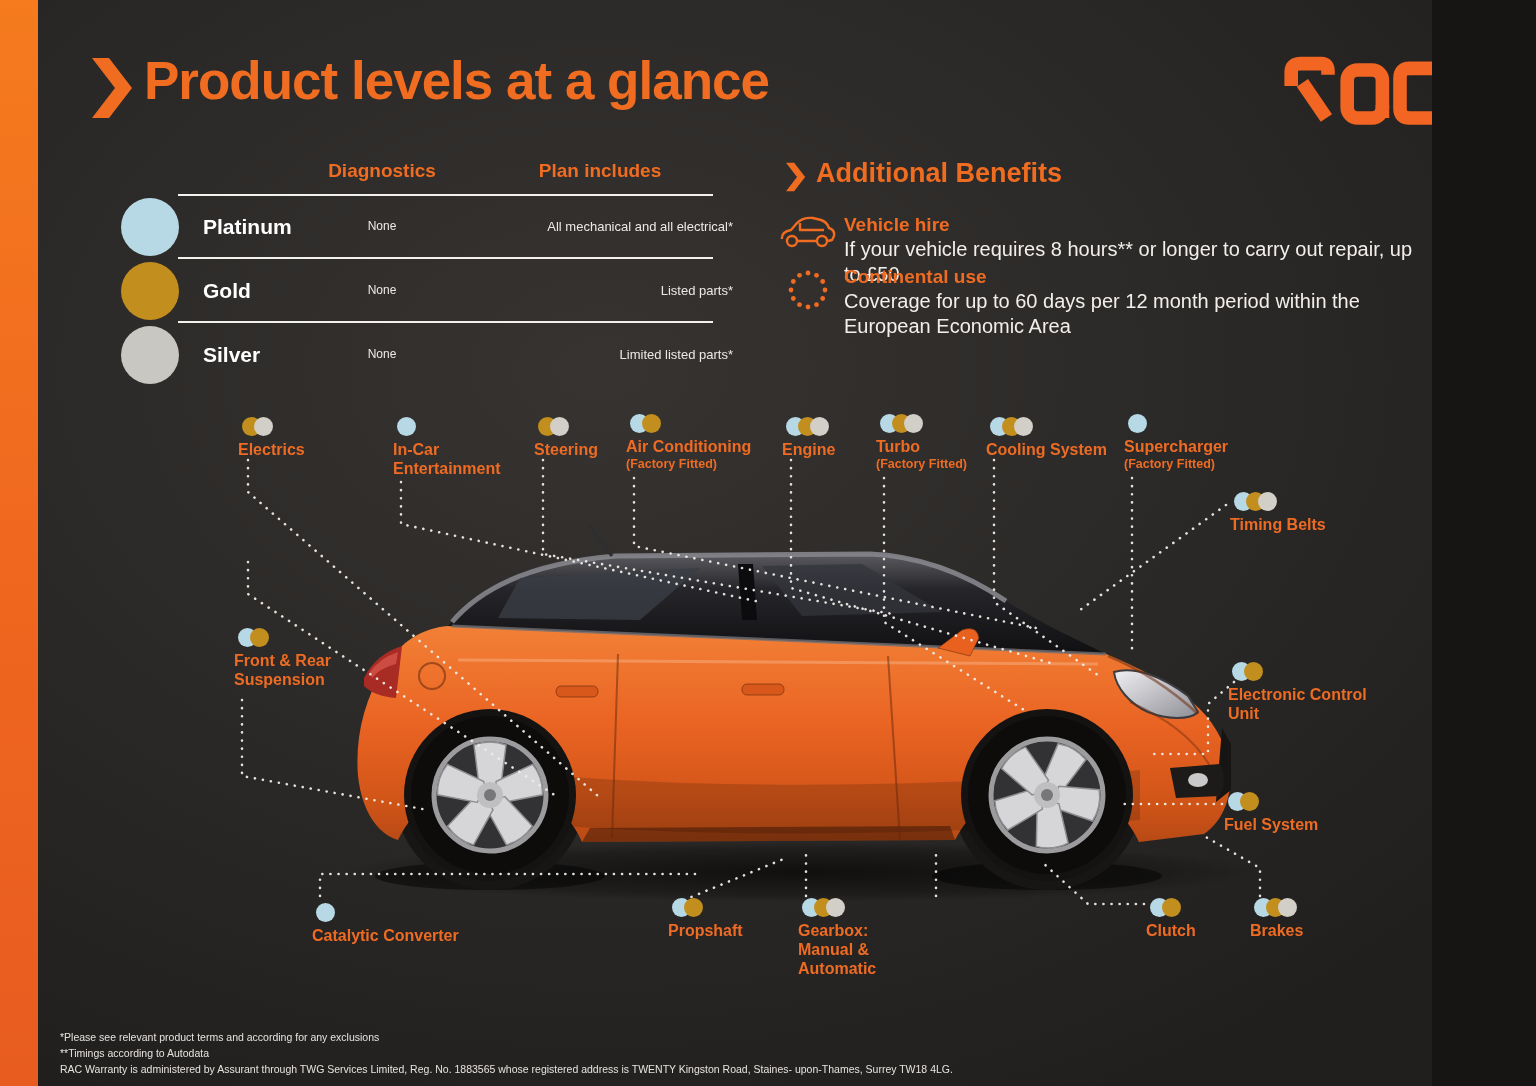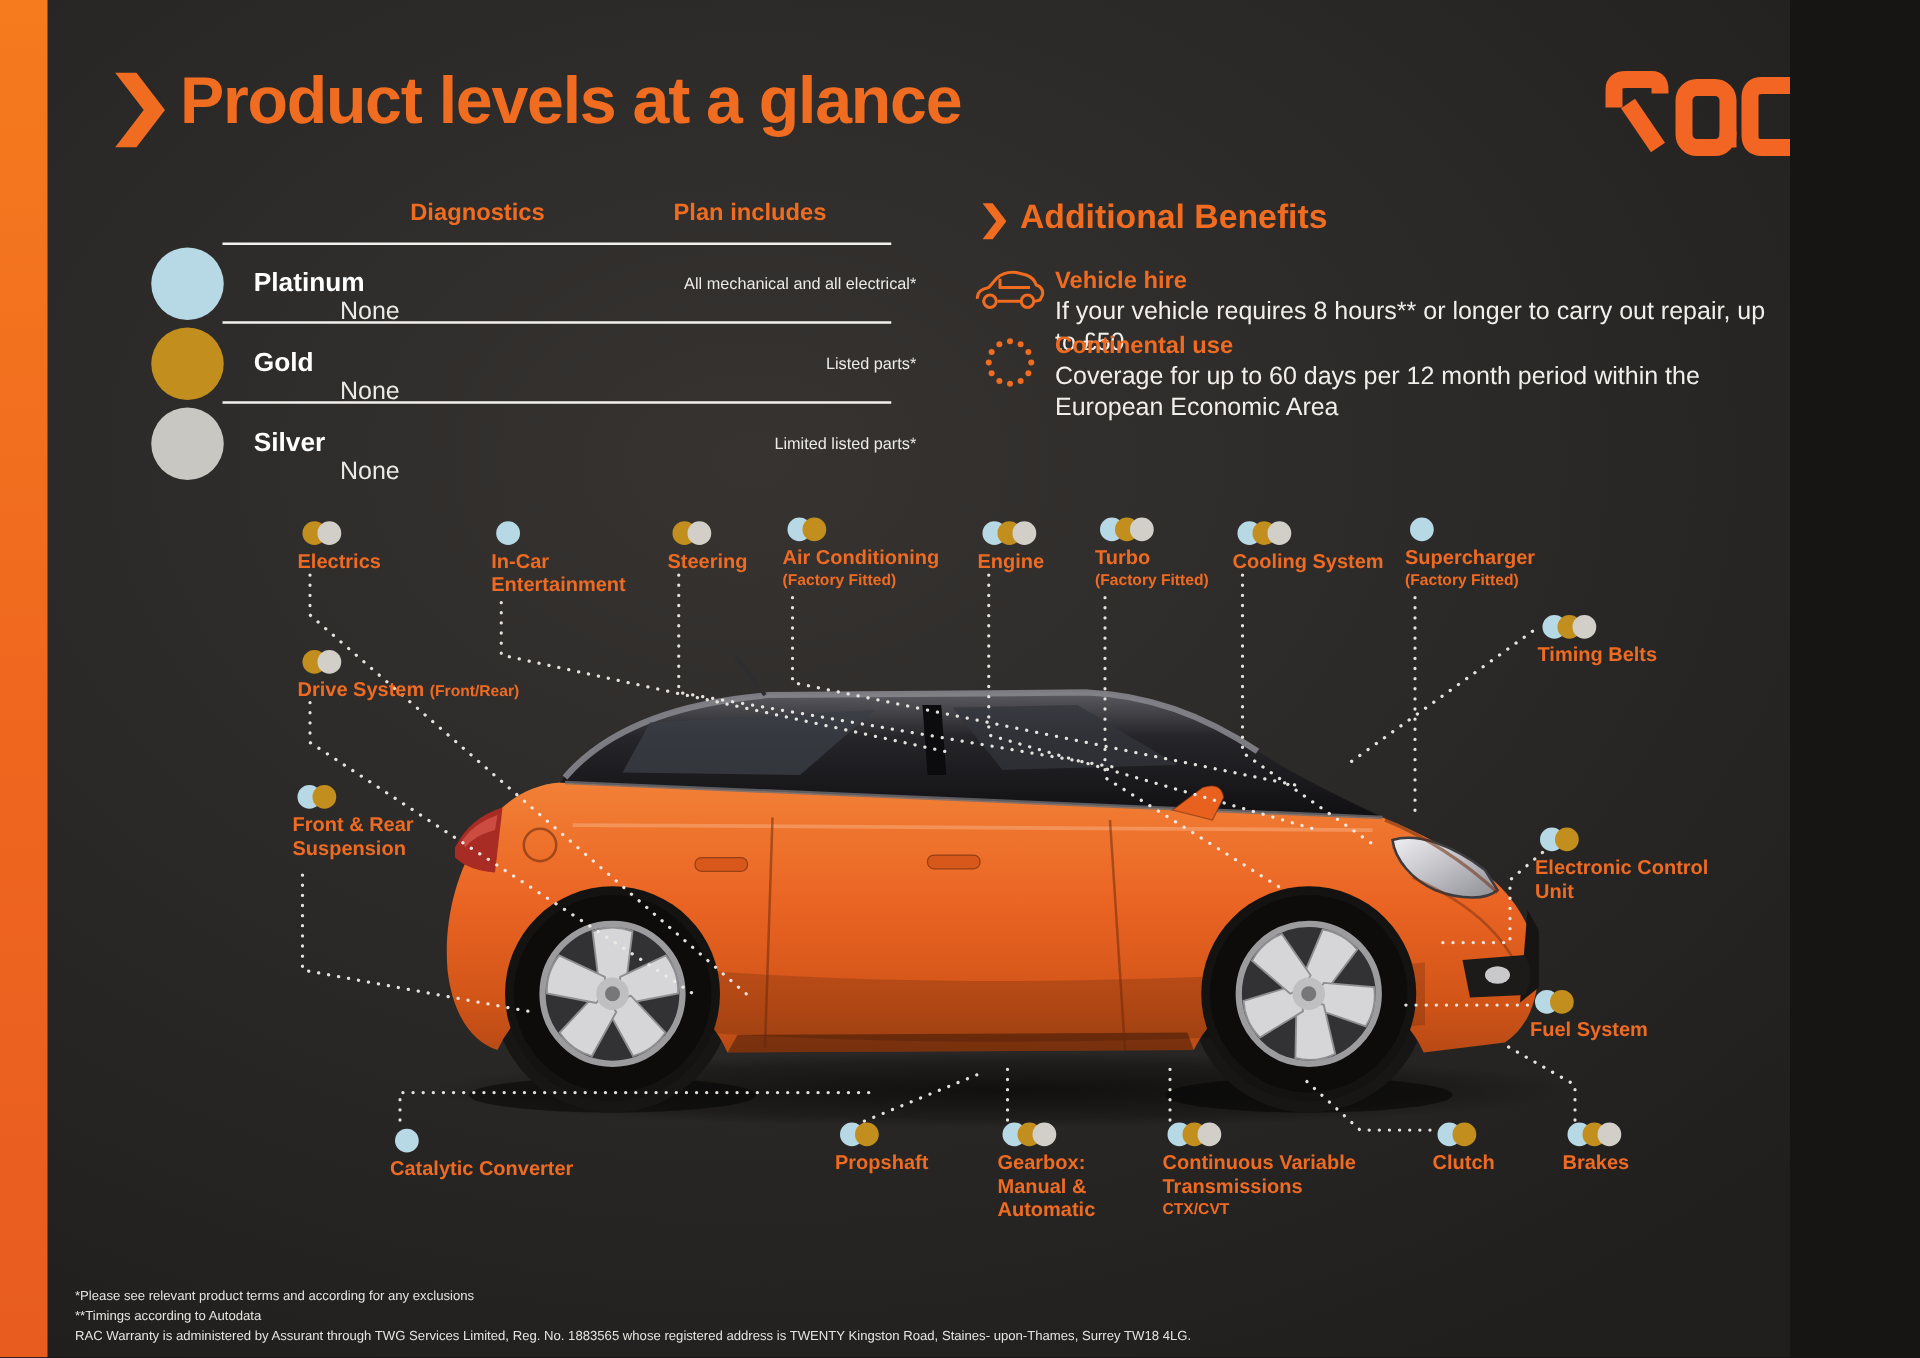--- a/index.html
+++ b/index.html
@@ -13,21 +13,21 @@
   
   .title-chevron{position:absolute;left:92px;top:58px;}
   .page-title{position:absolute;left:144px;top:50px;font-size:53px;font-weight:bold;
     color:#f06c20;letter-spacing:-1px;white-space:nowrap;}
   .logo{position:absolute;left:1262px;top:46px;}
   
   .tbl-head{position:absolute;font-size:19px;font-weight:bold;color:#f06c20;width:220px;text-align:center;}
   .tbl-line{position:absolute;height:2px;background:#f3f1ee;left:178px;width:535px;}
   .tier-circle{position:absolute;width:58px;height:58px;border-radius:50%;left:121px;}
   .tier-name{position:absolute;left:203px;font-size:21px;font-weight:bold;color:#ffffff;}
-  .tier-diag{position:absolute;left:272px;width:220px;font-size:20px;color:#eceae7;margin-top:19px;}
+  .tier-diag{position:absolute;left:272px;width:220px;text-align:center;font-size:12px;color:#eceae7;}
   .tier-plan{position:absolute;left:468px;width:265px;text-align:right;font-size:13px;color:#eceae7;}
   
   .ben-chevron{position:absolute;left:786px;top:162px;}
   .ben-heading{position:absolute;left:816px;top:158px;font-size:27px;font-weight:bold;color:#f06c20;}
   .ben-title{position:absolute;font-size:19px;font-weight:bold;color:#ef6b21;}
   .ben-body{position:absolute;font-size:20px;color:#f2efeb;line-height:1.25;width:585px;}
   .ben-icon{position:absolute;}
   
   #labels-layer{position:absolute;left:0;top:0;width:100%;height:100%;}
   .car-label{position:absolute;color:#ee6b23;font-size:16px;font-weight:bold;line-height:1.2;white-space:nowrap;}
@@ -308,26 +308,20 @@
           <div>Supercharger</div>
           <div class="sub">(Factory Fitted)</div>
         </div>
   </div>
       <div class="car-label" style="left: 1230px; top: 492px;">
     <div class="dots"><span class="dot" style="background: rgb(183, 217, 230);"></span><span class="dot" style="background: rgb(194, 142, 29);"></span><span class="dot" style="background: rgb(210, 207, 201);"></span></div>
     <div class="lbl-text">
           <div>Timing Belts</div>
         </div>
   </div>
-      <div class="car-label" style="left: 238px; top: 520px;">
-    <div class="dots"><span class="dot" style="background: rgb(194, 142, 29);"></span><span class="dot" style="background: rgb(210, 207, 201);"></span></div>
-    <div class="lbl-text">
-          <div>Drive System <span class="sub-inline">(Front/Rear)</span></div>
-        </div>
-  </div>
       <div class="car-label" style="left: 234px; top: 628px;">
     <div class="dots"><span class="dot" style="background: rgb(183, 217, 230);"></span><span class="dot" style="background: rgb(194, 142, 29);"></span></div>
     <div class="lbl-text">
           <div>Front &amp; Rear</div>
           <div>Suspension</div>
         </div>
   </div>
       <div class="car-label" style="left: 1228px; top: 662px;">
     <div class="dots"><span class="dot" style="background: rgb(183, 217, 230);"></span><span class="dot" style="background: rgb(194, 142, 29);"></span></div>
     <div class="lbl-text">
@@ -352,28 +346,20 @@
     <div class="lbl-text">
           <div>Propshaft</div>
         </div>
   </div>
       <div class="car-label" style="left: 798px; top: 898px;">
     <div class="dots"><span class="dot" style="background: rgb(183, 217, 230);"></span><span class="dot" style="background: rgb(194, 142, 29);"></span><span class="dot" style="background: rgb(210, 207, 201);"></span></div>
     <div class="lbl-text">
           <div>Gearbox:</div>
           <div>Manual &amp;</div>
           <div>Automatic</div>
-        </div>
-  </div>
-      <div class="car-label" style="left: 930px; top: 898px;">
-    <div class="dots"><span class="dot" style="background: rgb(183, 217, 230);"></span><span class="dot" style="background: rgb(194, 142, 29);"></span><span class="dot" style="background: rgb(210, 207, 201);"></span></div>
-    <div class="lbl-text">
-          <div>Continuous Variable</div>
-          <div>Transmissions</div>
-          <div class="sub">CTX/CVT</div>
         </div>
   </div>
       <div class="car-label" style="left: 1146px; top: 898px;">
     <div class="dots"><span class="dot" style="background: rgb(183, 217, 230);"></span><span class="dot" style="background: rgb(194, 142, 29);"></span></div>
     <div class="lbl-text">
           <div>Clutch</div>
         </div>
   </div>
       <div class="car-label" style="left: 1250px; top: 898px;">
     <div class="dots"><span class="dot" style="background: rgb(183, 217, 230);"></span><span class="dot" style="background: rgb(194, 142, 29);"></span><span class="dot" style="background: rgb(210, 207, 201);"></span></div>

